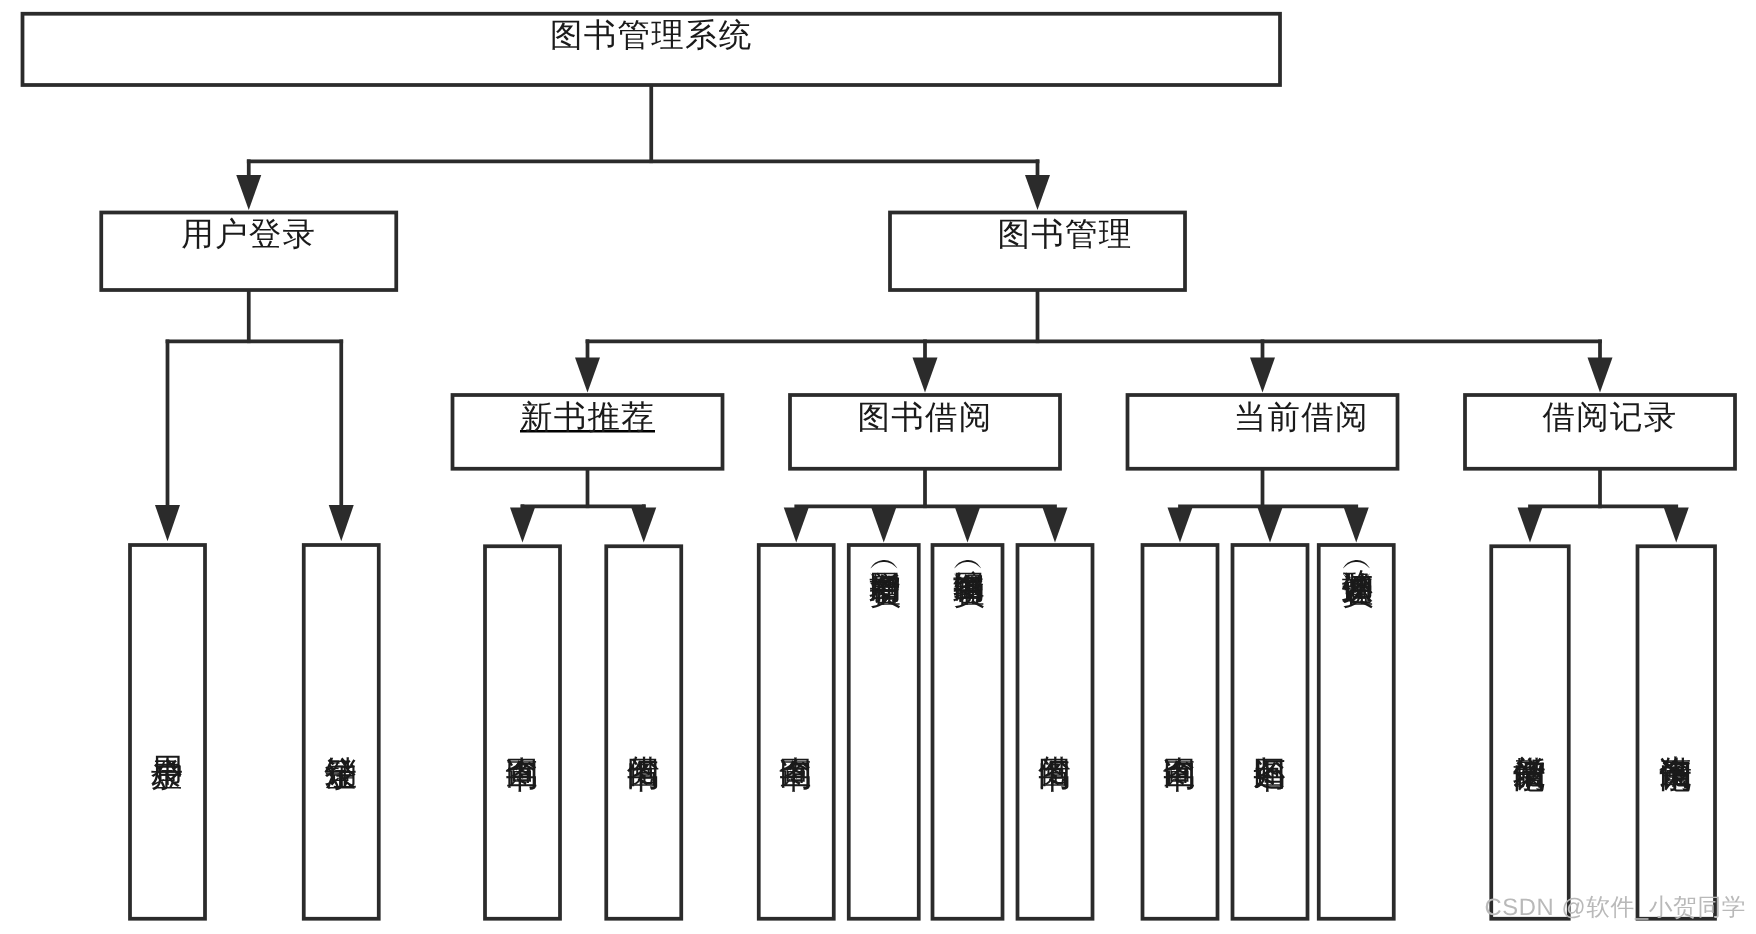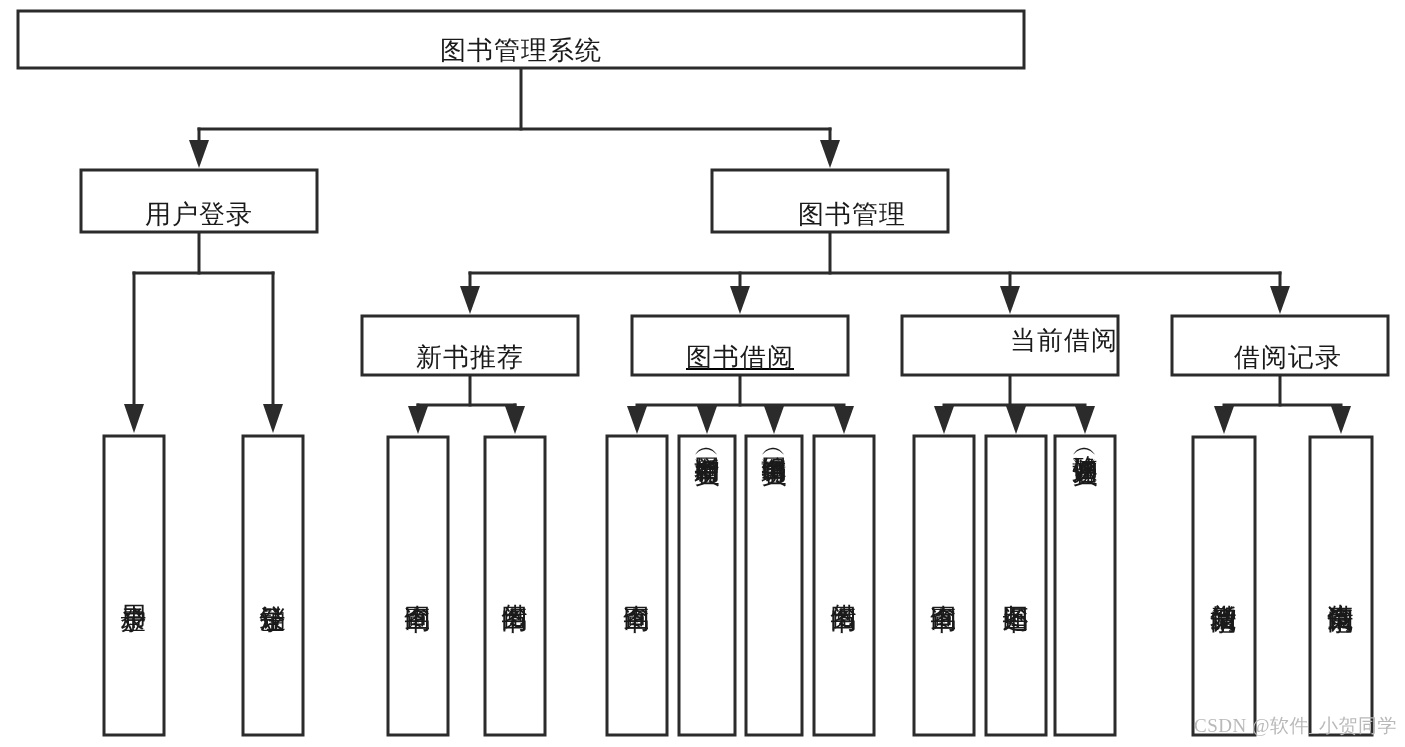--- a/index.html
+++ b/index.html
@@ -31,21 +31,21 @@
     stroke-linecap: square;
   }
   .arrow-head {
     fill: #2b2b2b;
     stroke: none;
   }
   .watermark {
     position: absolute;
     right: 8px;
     bottom: 8px;
-    font-family: Liberation Serif, serif;
+    font-family: Liberation Sans, sans-serif;
     font-size: 19px;
     color: #b9b9b9;
     letter-spacing: 0.5px;
     white-space: nowrap;
     pointer-events: none;
   }
   .vtext-wrap {
     position: absolute;
     display: flex;
     align-items: center;
@@ -58,21 +58,21 @@
     font-family: "Liberation Sans", "DejaVu Sans", sans-serif;
     font-size: 26px;
     line-height: 1.08;
     color: #1a1a1a;
     letter-spacing: 1px;
     white-space: nowrap;
   }
   .htext-wrap {
     position: absolute;
     display: flex;
-    align-items: flex-end;
+    align-items: flex-start;
     justify-content: center;
     pointer-events: none;
   }
   .htext {
     font-family: "Liberation Sans", "DejaVu Sans", sans-serif;
     font-size: 26px;
     color: #1a1a1a;
     letter-spacing: 1px;
     white-space: nowrap;
   }
@@ -176,27 +176,27 @@
   <span class="htext">图书管理系统</span>
 </div>
 
 <div class="htext-wrap" style="left:81px; top:170px; width:236px; height:62px;">
   <span class="htext">用户登录</span>
 </div>
 <div class="htext-wrap" style="left:712px; top:170px; width:280px; height:62px;">
   <span class="htext">图书管理</span>
 </div>
 
-<div class="htext-wrap" style="left:362px; top:316px; width:216px; height:59px;">
+<div class="htext-wrap" style="left:362px; top:316px; width:216px; height:59px;text-decoration:underline;">
   <span class="htext">新书推荐</span>
 </div>
-<div class="htext-wrap" style="left:632px; top:316px; width:216px; height:59px;text-decoration:underline;">
+<div class="htext-wrap" style="left:632px; top:316px; width:216px; height:59px;">
   <span class="htext">图书借阅</span>
 </div>
-<div class="htext-wrap" style="left:956px; top:316px; width:216px; height:42px;">
+<div class="htext-wrap" style="left:933px; top:316px; width:216px; height:42px;">
   <span class="htext">当前借阅</span>
 </div>
 <div class="htext-wrap" style="left:1172px; top:316px; width:232px; height:59px;">
   <span class="htext">借阅记录</span>
 </div>
 
 <div class="vtext-wrap" style="left:104px; top:436px; width:60px; height:299px;">
   <span class="vtext">用户登录</span>
 </div>
 <div class="vtext-wrap" style="left:243px; top:436px; width:60px; height:299px;">

